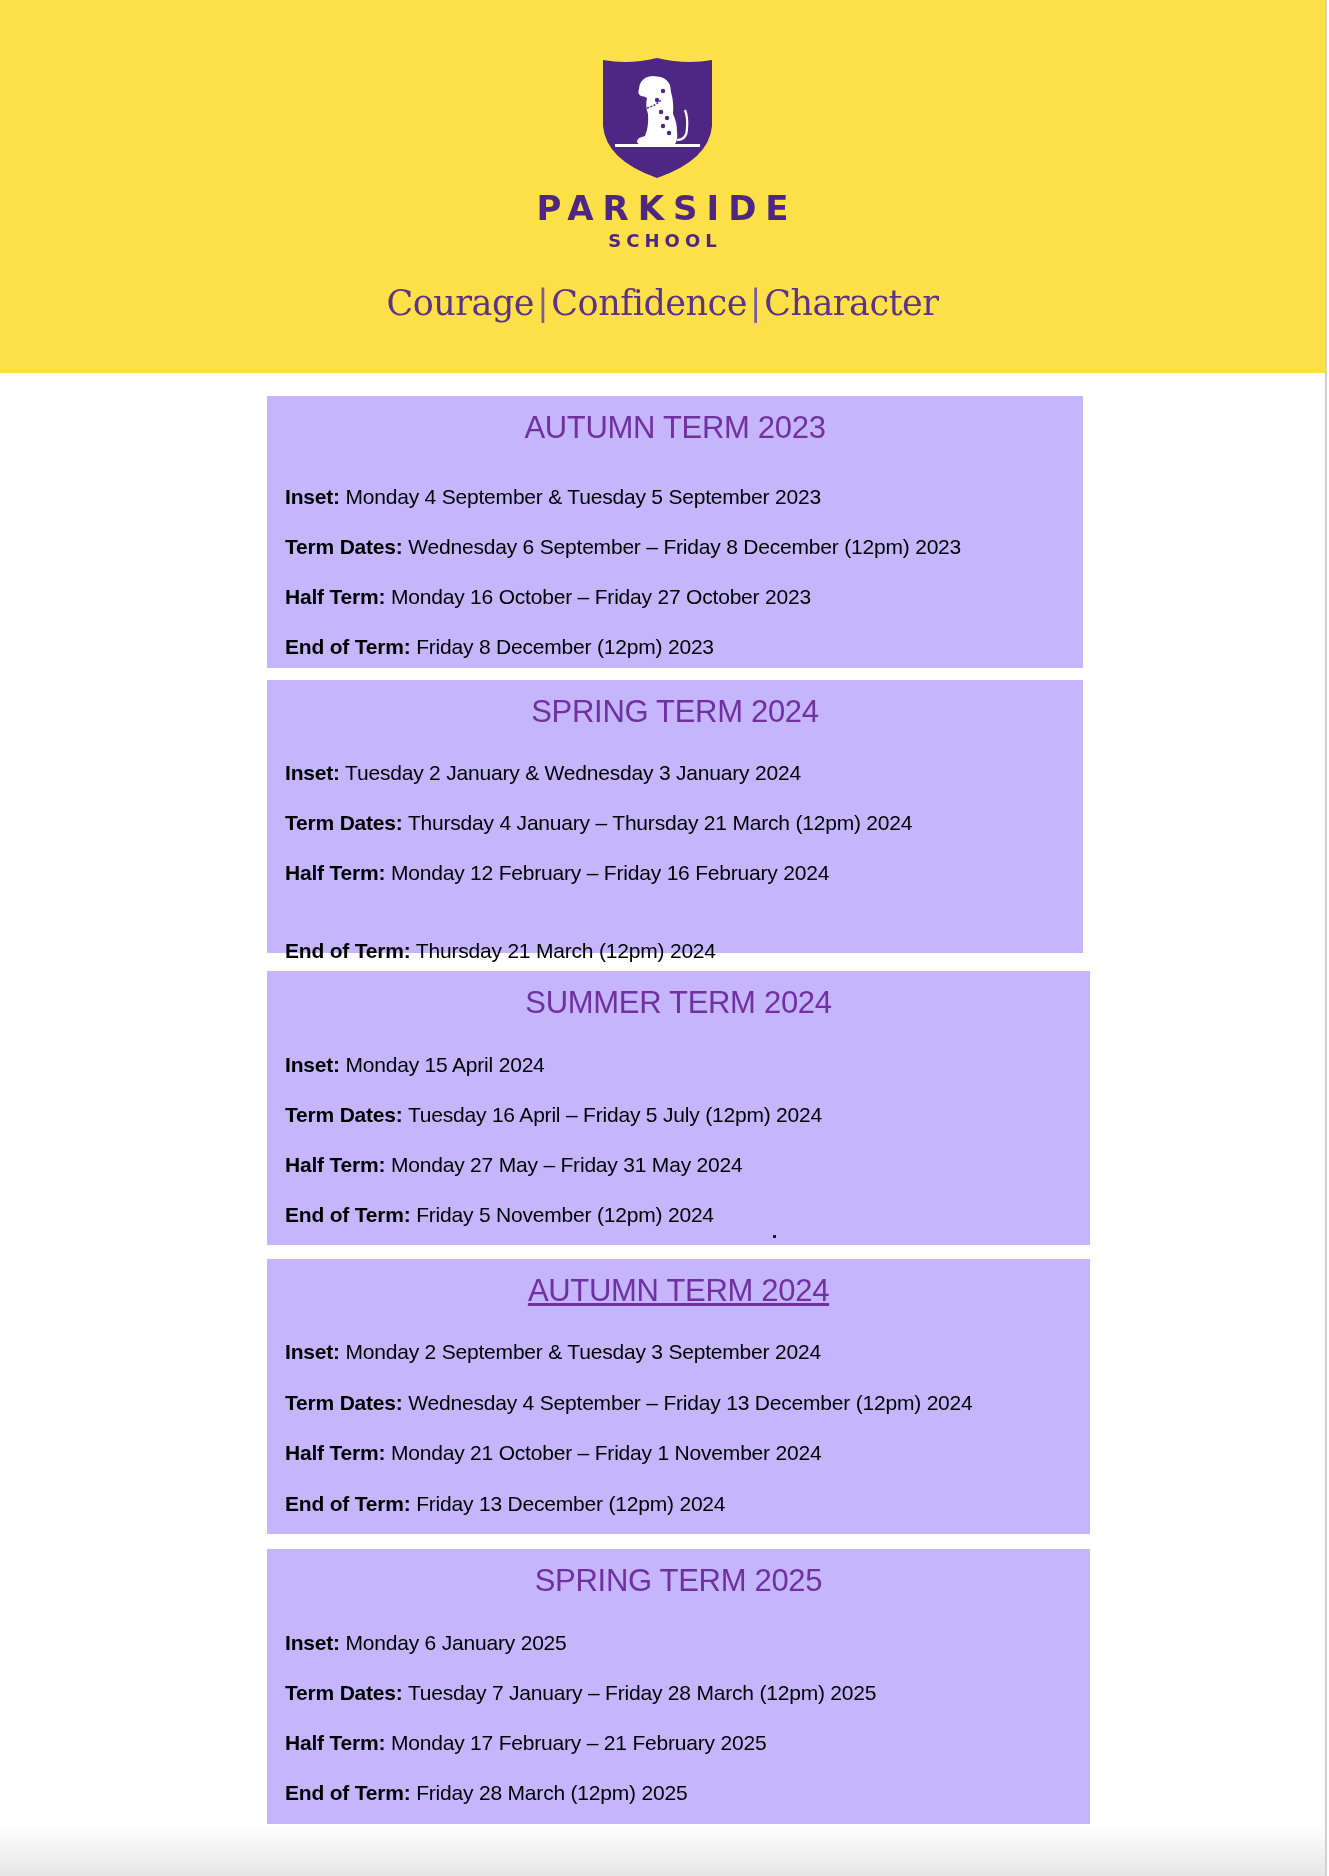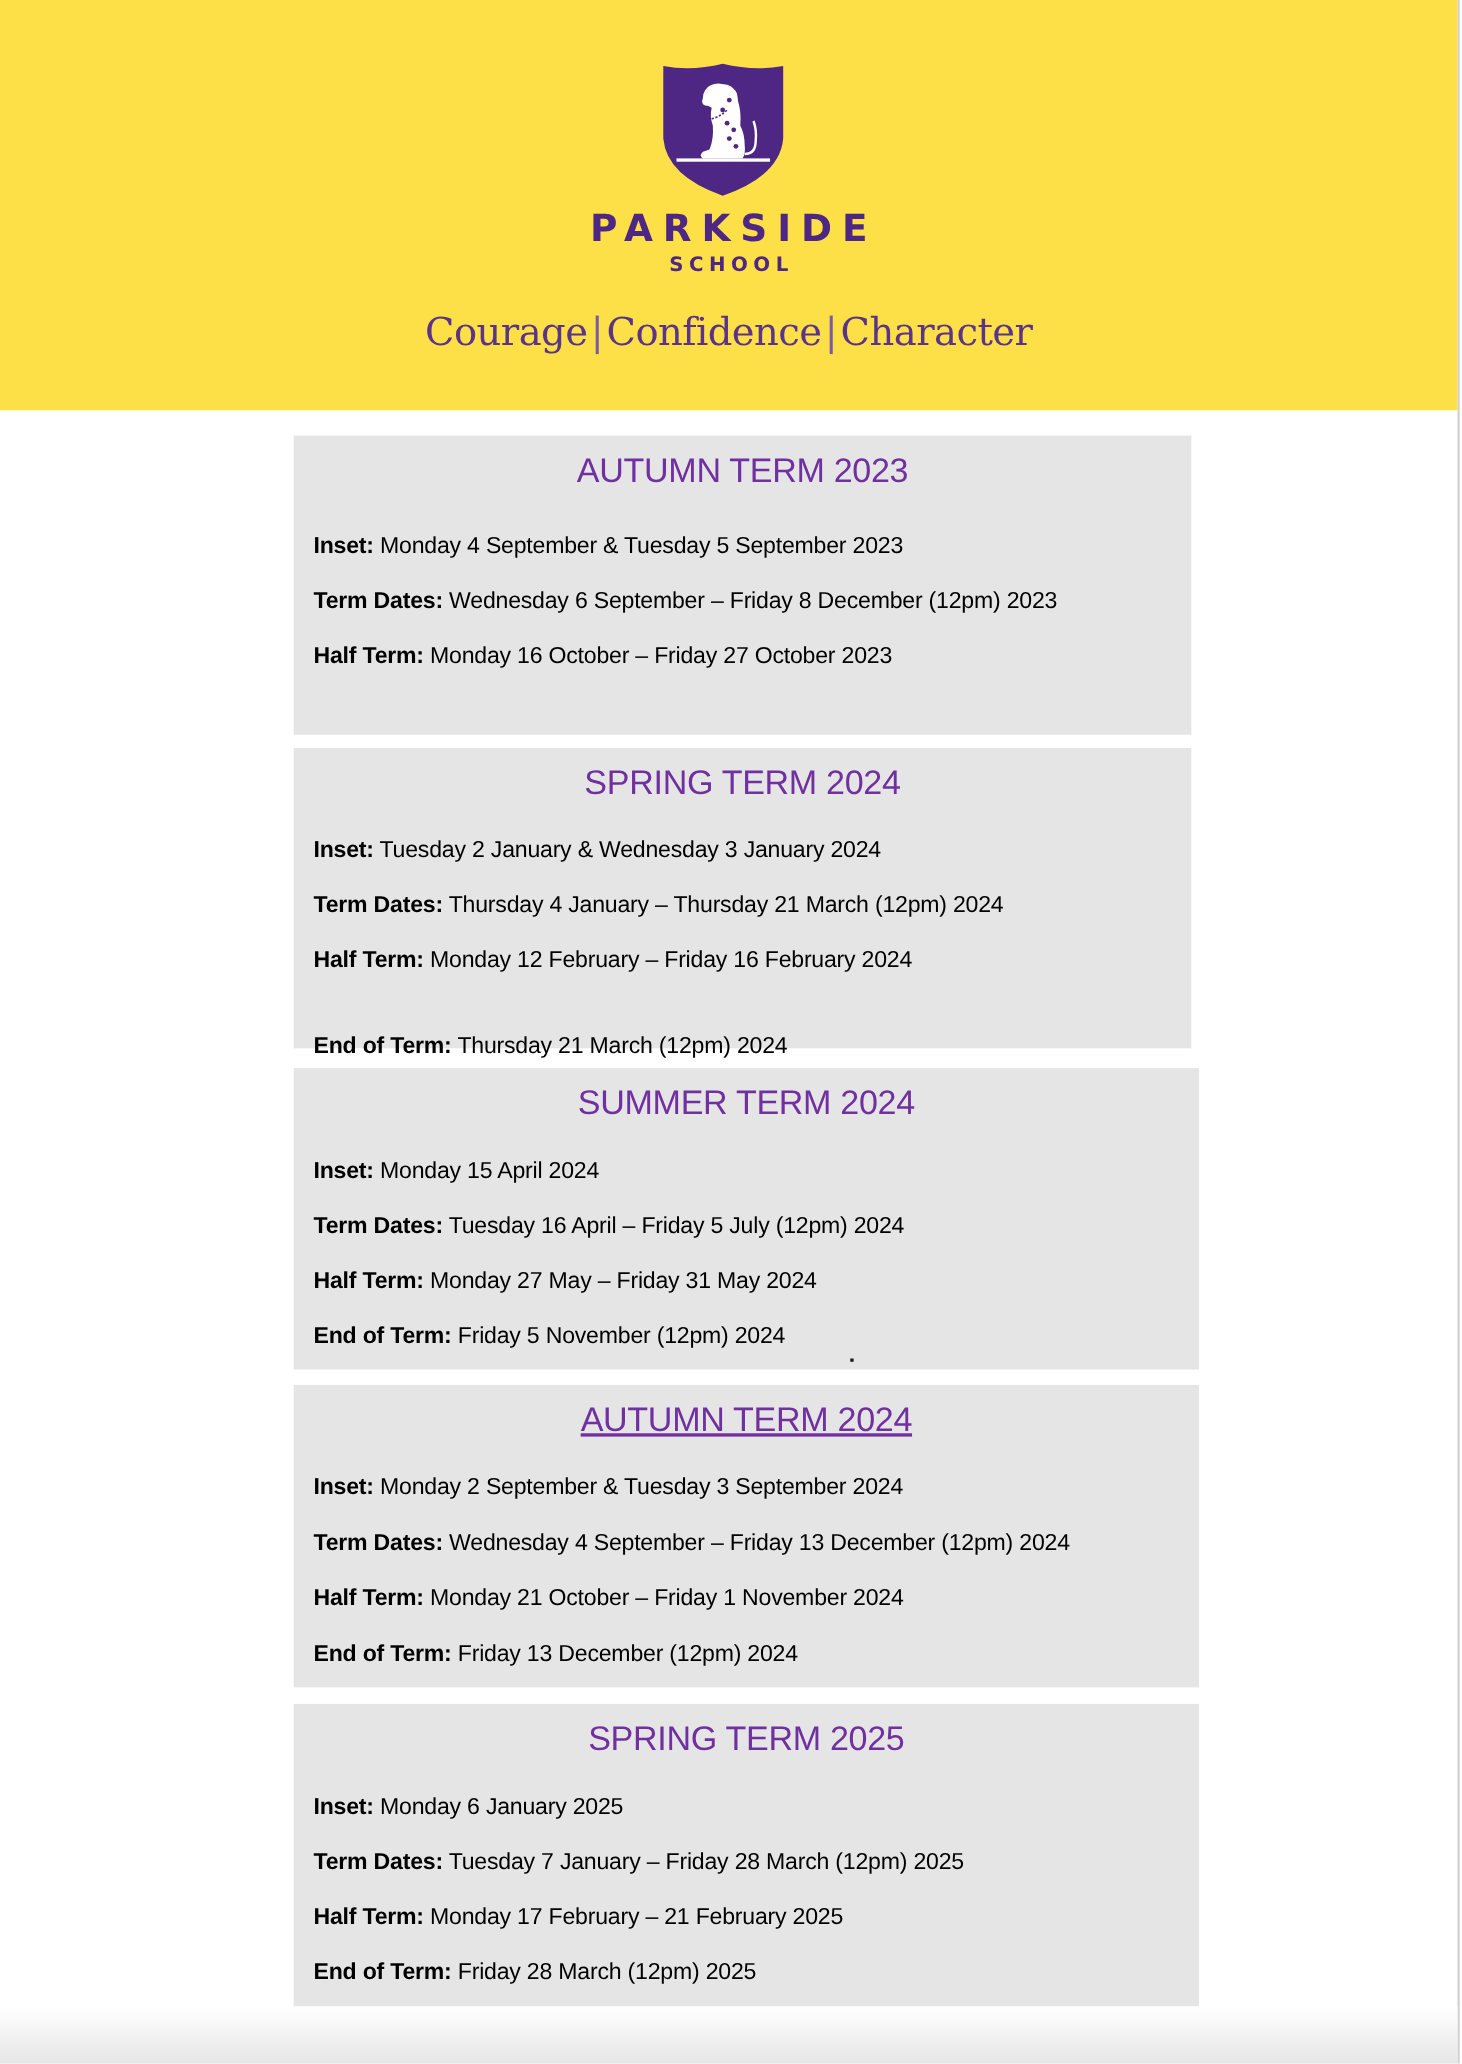--- a/index.html
+++ b/index.html
@@ -79,21 +79,21 @@
       line-height: 46px;
       letter-spacing: -0.5px;
     }
     .tagline .sep {
       font-weight: normal;
       color: #7a5aa3;
       padding: 0 3px;
     }
     .term-box {
       position: absolute;
-      background: #e5e5e5;
+      background: #c4b5fd;
       box-sizing: border-box;
     }
     .term-title {
       position: absolute;
       left: 0;
       right: 0;
       text-align: center;
       color: #7030a0;
       font-family: "Liberation Sans", sans-serif;
       font-size: 31px;
@@ -155,20 +155,21 @@
   <div class="tagline">
     <span>Courage</span><span class="sep">|</span><span>Confidence</span><span class="sep">|</span><span>Character</span>
   </div>
 </div>
 
 <div class="term-box" style="left:267px; top:396px; width:816px; height:272px;">
   <div class="term-title" style="top:14px;">AUTUMN TERM 2023</div>
   <div class="term-row" style="top:88px;"><span class="lbl">Inset:</span> <span>Monday 4 September &amp; Tuesday 5 September 2023</span></div>
   <div class="term-row" style="top:138px;"><span class="lbl">Term Dates:</span> <span>Wednesday 6 September – Friday 8 December (12pm) 2023</span></div>
   <div class="term-row" style="top:188px;"><span class="lbl">Half Term:</span> <span>Monday 16 October – Friday 27 October 2023</span></div>
+  <div class="term-row" style="top:238px;"><span class="lbl">End of Term:</span> <span>Friday 8 December (12pm) 2023</span></div>
 </div>
 
 <div class="term-box" style="left:267px; top:680px; width:816px; height:273px;">
   <div class="term-title" style="top:14px;">SPRING TERM 2024</div>
   <div class="term-row" style="top:80px;"><span class="lbl">Inset:</span> <span>Tuesday 2 January &amp; Wednesday 3 January 2024</span></div>
   <div class="term-row" style="top:130px;"><span class="lbl">Term Dates:</span> <span>Thursday 4 January – Thursday 21 March (12pm) 2024</span></div>
   <div class="term-row" style="top:180px;"><span class="lbl">Half Term:</span> <span>Monday 12 February – Friday 16 February 2024</span></div>
   <div class="term-row" style="top:230px;margin-top:28px;"><span class="lbl">End of Term:</span> <span>Thursday 21 March (12pm) 2024</span></div>
 </div>
 

